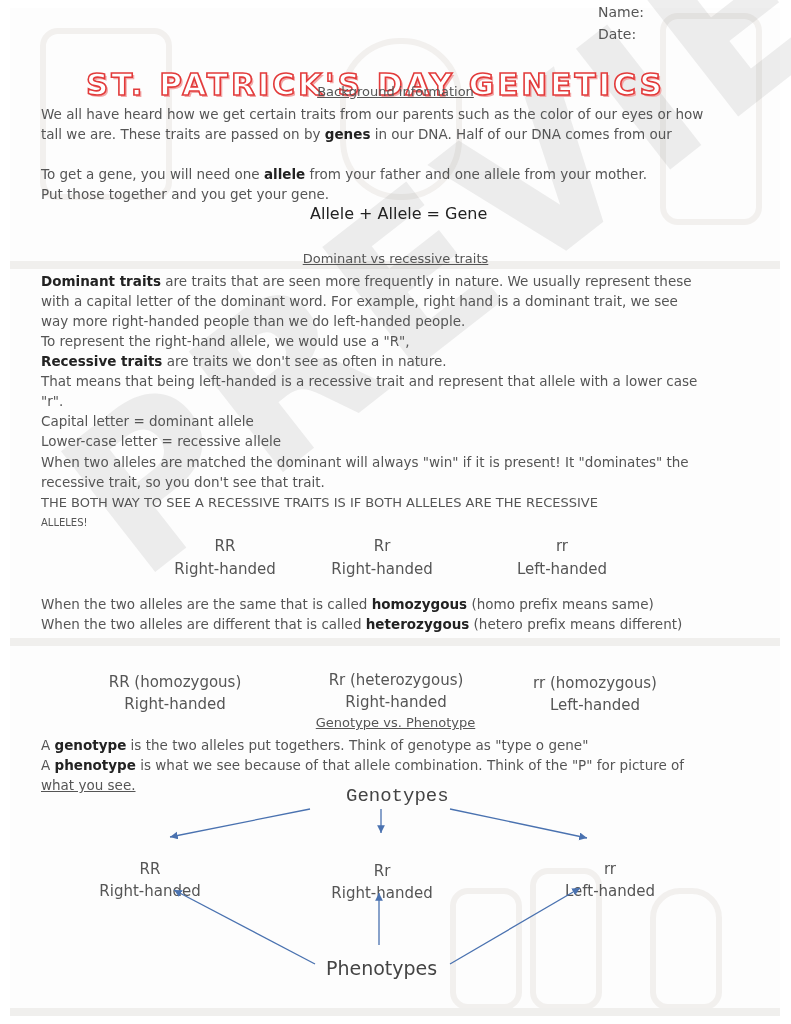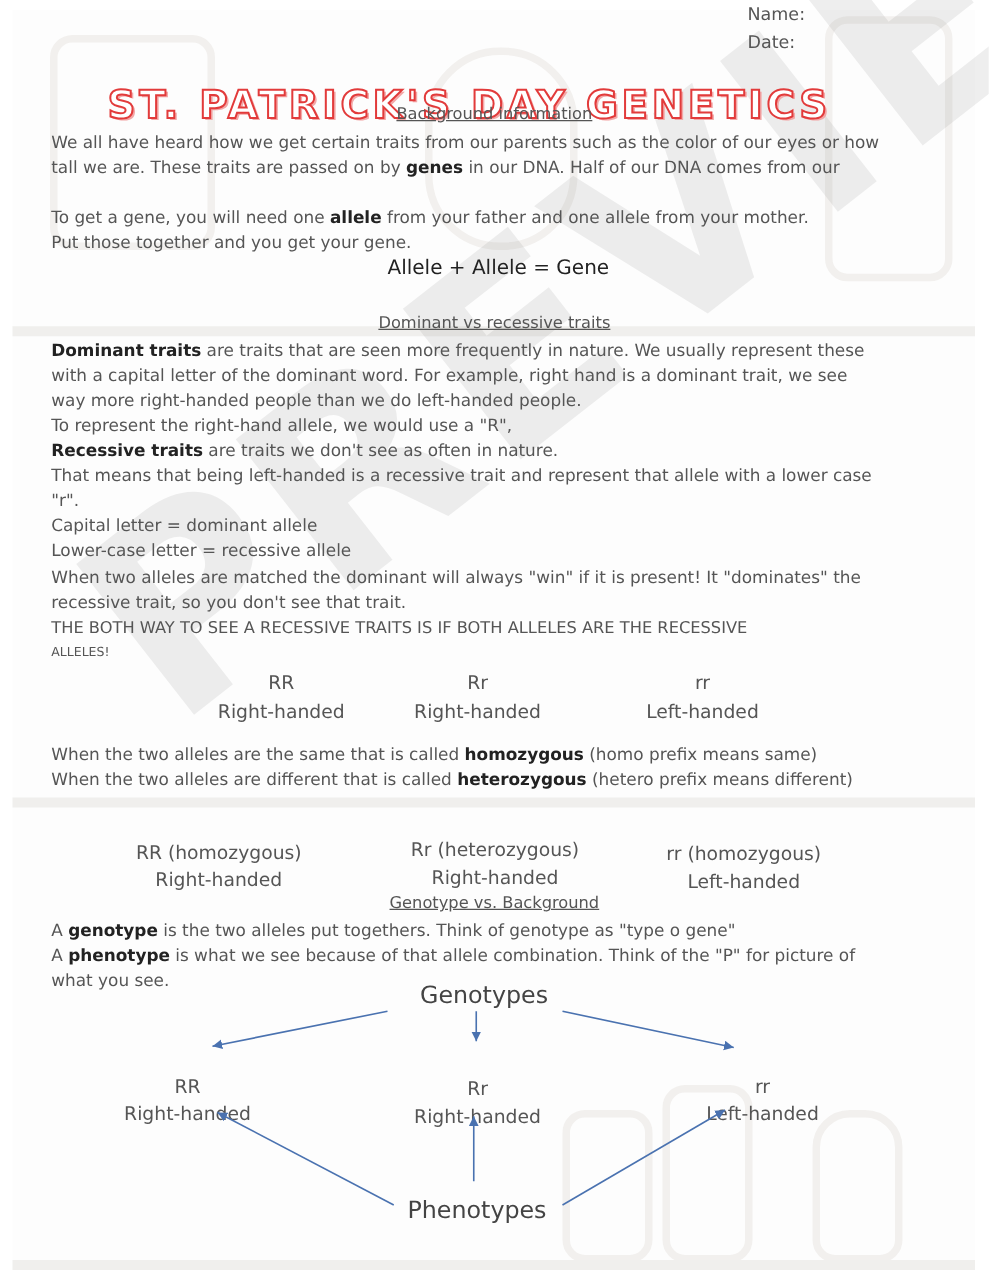--- a/index.html
+++ b/index.html
@@ -100,26 +100,26 @@
   <div class="txt" style="left:41px;top:594px;"><span>When the two alleles  are the same that is called </span><span class="b">homozygous</span><span> (homo prefix means same)</span></div>
   <div class="txt" style="left:41px;top:614px;"><span>When the two alleles  are different that is called </span><span class="b">heterozygous</span><span> (hetero prefix means different)</span></div>
 
   <div class="gtxt" style="left:95px;width:160px;top:653px;">RR (homozygous)</div>
   <div class="gtxt" style="left:95px;width:160px;top:675px;">Right-handed</div>
   <div class="gtxt" style="left:316px;width:160px;top:651px;">Rr (heterozygous)</div>
   <div class="gtxt" style="left:316px;width:160px;top:673px;">Right-handed</div>
   <div class="gtxt" style="left:515px;width:160px;top:654px;">rr (homozygous)</div>
   <div class="gtxt" style="left:515px;width:160px;top:676px;">Left-handed</div>
 
-  <div class="center-head" style="left:0;width:791px;top:715px;">Genotype vs. Background</div>
+  <div class="center-head" style="left:0;width:791px;top:715px;">Genotype vs. Phenotype</div>
   <div class="txt" style="left:41px;top:735px;"><span>A </span><span class="b">genotype</span><span> is the two alleles put togethers.  Think of genotype as "type o gene"</span></div>
   <div class="txt" style="left:41px;top:755px;"><span>A </span><span class="b">phenotype</span><span> is what we see because of that allele combination.  Think of the "P" for picture of</span></div>
-  <div class="txt" style="left:41px;top:775px;">what you see.</div>
+  <div class="txt" style="left:41px;top:775px;text-decoration:underline;">what you see.</div>
 
-  <div class="big" style="left:336px;top:785px;">Genotypes</div>
+  <div class="big" style="left:346px;top:785px;font-family:Liberation Mono, monospace;">Genotypes</div>
 
   <div class="gtxt" style="left:90px;width:120px;top:840px;">RR</div>
   <div class="gtxt" style="left:90px;width:120px;top:862px;">Right-handed</div>
   <div class="gtxt" style="left:322px;width:120px;top:842px;">Rr</div>
   <div class="gtxt" style="left:322px;width:120px;top:864px;">Right-handed</div>
   <div class="gtxt" style="left:550px;width:120px;top:840px;">rr</div>
   <div class="gtxt" style="left:550px;width:120px;top:862px;">Left-handed</div>
 
   <div class="big" style="left:326px;top:957px;">Phenotypes</div>
 </div>

